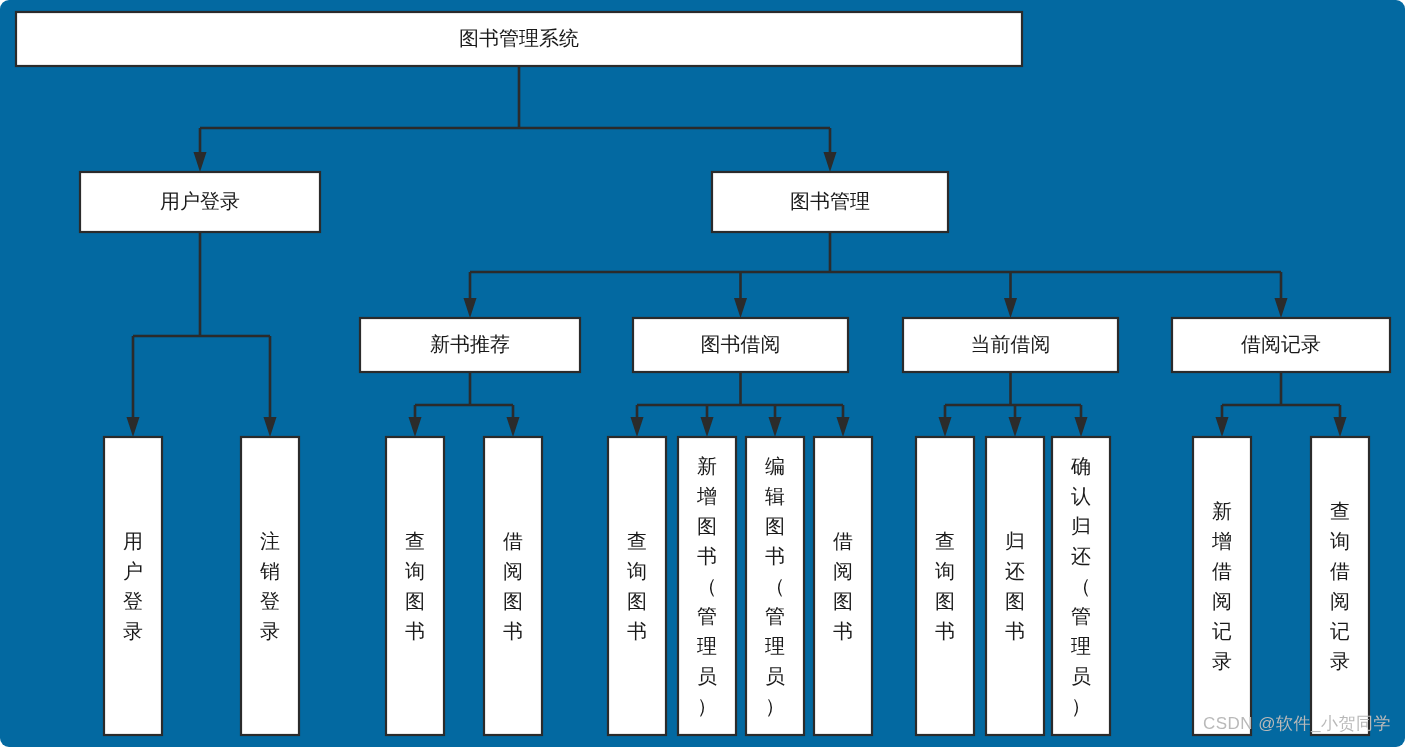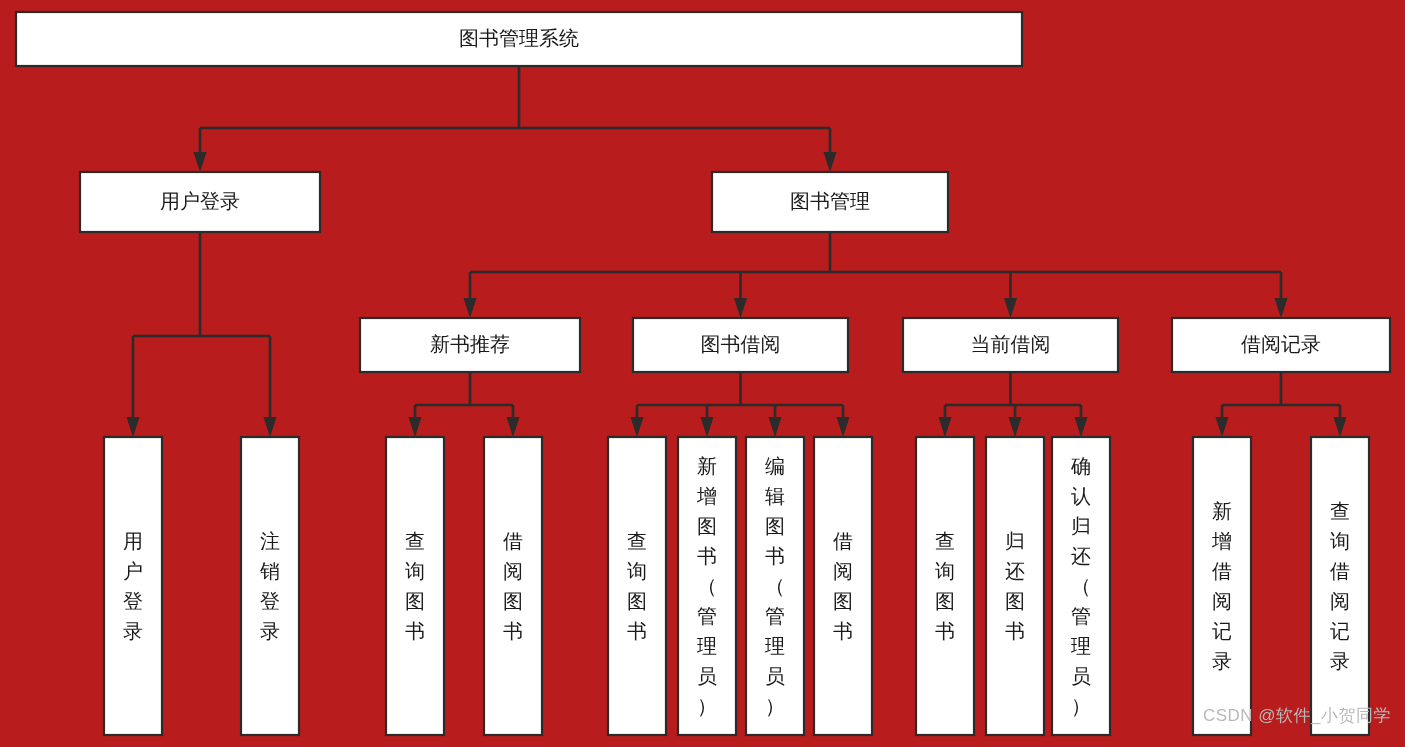--- a/index.html
+++ b/index.html
@@ -7,22 +7,23 @@
     padding: 0;
     background: #ffffff;
   }
   body {
     font-family: "Liberation Sans", "DejaVu Sans", sans-serif;
   }
   #diagram-root {
     position: relative;
     width: 1405px;
     height: 747px;
-    background: #b91c1c;
+    background: #0369a1;
     overflow: hidden;
+    border-radius: 9px;
   }
   svg#tree-svg {
     position: absolute;
     left: 0;
     top: 0;
     width: 1405px;
     height: 747px;
   }
   .node-box {
     fill: #ffffff;
@@ -48,21 +49,21 @@
   }
   .node-label-vertical {
     font-family: "Liberation Sans", "DejaVu Sans", sans-serif;
     font-size: 20px;
     fill: #1a1a1a;
     text-anchor: middle;
   }
   .watermark-text {
     position: absolute;
     right: 14px;
-    bottom: 20px;
+    bottom: 12px;
     font-family: "Liberation Sans", "DejaVu Sans", sans-serif;
     font-size: 17px;
     color: #b9b9b9;
     letter-spacing: 0.5px;
     white-space: nowrap;
     pointer-events: none;
   }
 </style>
 </head>
 <body>

